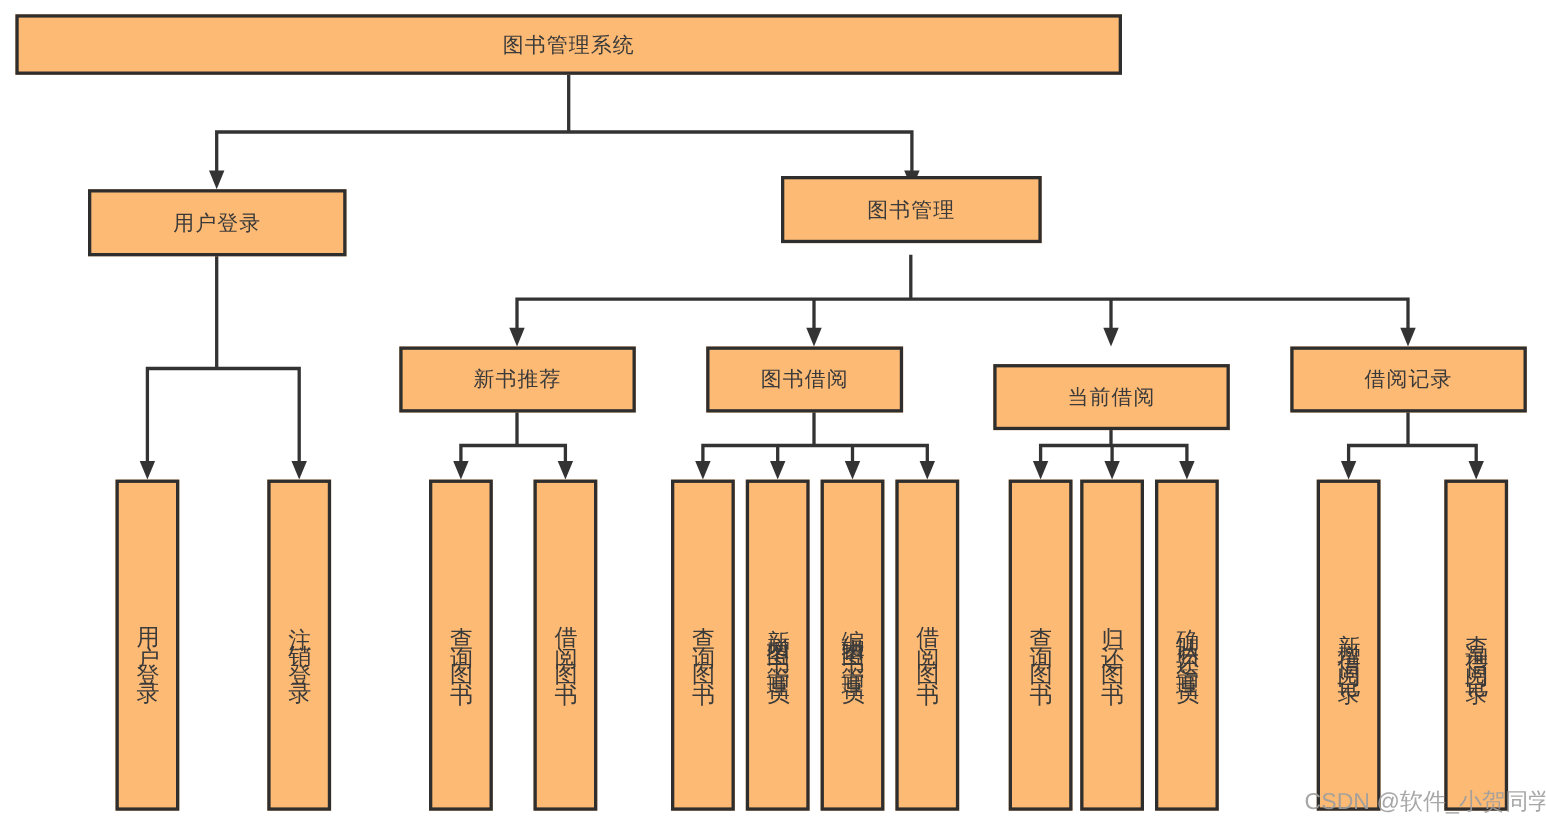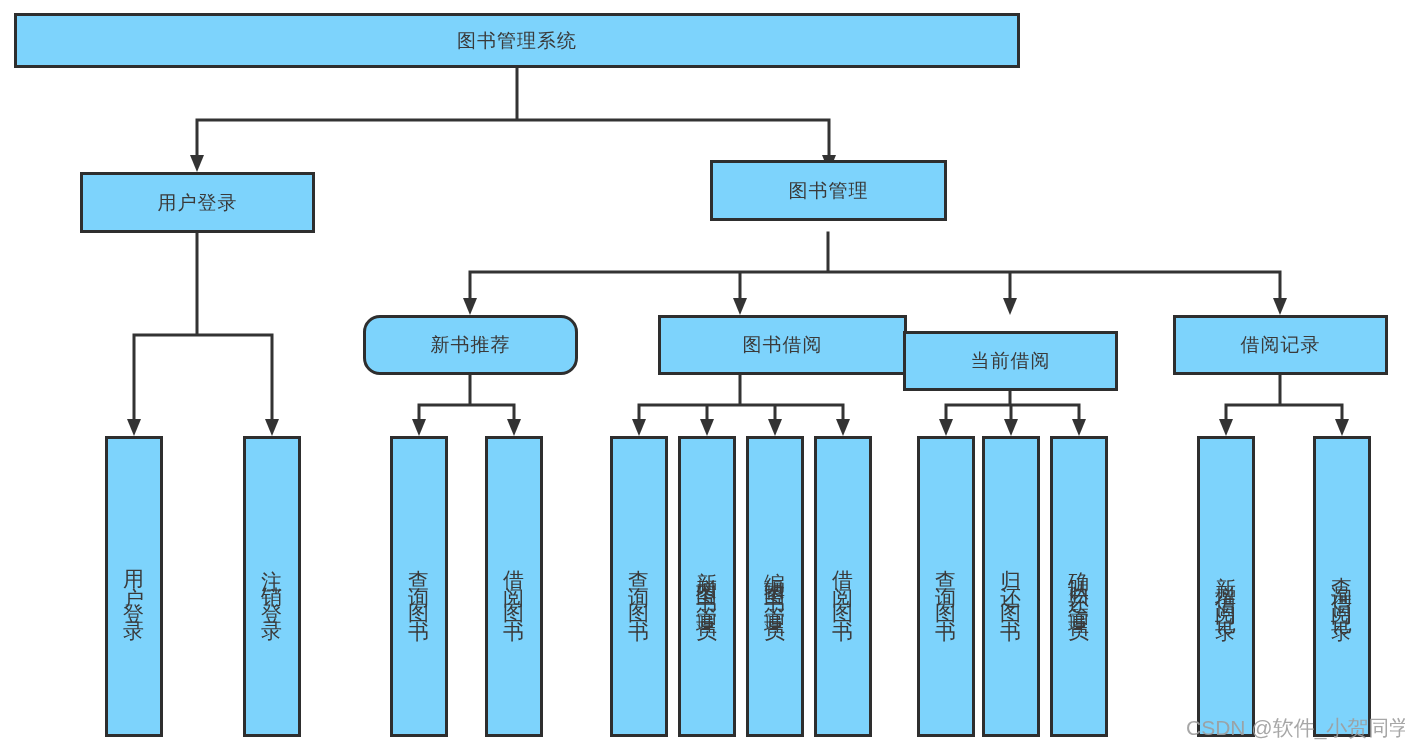--- a/index.html
+++ b/index.html
@@ -18,21 +18,21 @@
   .wires {
     position: absolute;
     left: 0;
     top: 0;
     pointer-events: none;
   }
   .node {
     position: absolute;
     box-sizing: border-box;
     border: 3px solid #2e2e2e;
-    background: #7dd3fc;
+    background: #fdba74;
     color: #3a3a3a;
     display: flex;
     align-items: center;
     justify-content: center;
     text-align: left;
   }
   .hnode {
     font-size: 19px;
     letter-spacing: 1px;
   }
@@ -112,22 +112,22 @@
       <polygon points="1219,419 1233,419 1226,436" fill="#333333" stroke="none"></polygon>
       <polygon points="1335,419 1349,419 1342,436" fill="#333333" stroke="none"></polygon>
     </g>
   </svg>
 
   <div class="node hnode" style="left:14px; top:13px; width:1006px; height:55px;">图书管理系统</div>
 
   <div class="node hnode" style="left:80px; top:172px; width:235px; height:61px;">用户登录</div>
   <div class="node hnode" style="left:710px; top:160px; width:237px; height:61px;">图书管理</div>
 
-  <div class="node hnode" style="left:363px; top:315px; width:215px; height:60px;border-radius:17px;">新书推荐</div>
-  <div class="node hnode" style="left:658px; top:315px; width:249px; height:60px;">图书借阅</div>
+  <div class="node hnode" style="left:363px; top:315px; width:215px; height:60px;">新书推荐</div>
+  <div class="node hnode" style="left:642px; top:315px; width:179px; height:60px;">图书借阅</div>
   <div class="node hnode" style="left:903px; top:331px; width:215px; height:60px;">当前借阅</div>
   <div class="node hnode" style="left:1173px; top:315px; width:215px; height:60px;">借阅记录</div>
 
   <div class="node vnode sp-lg" style="left:105px;">用户登录</div>
   <div class="node vnode sp-lg" style="left:243px;">注销登录</div>
 
   <div class="node vnode sp-lg" style="left:390px;">查询图书</div>
   <div class="node vnode sp-lg" style="left:485px;">借阅图书</div>
 
   <div class="node vnode sp-lg" style="left:610px;">查询图书</div>

